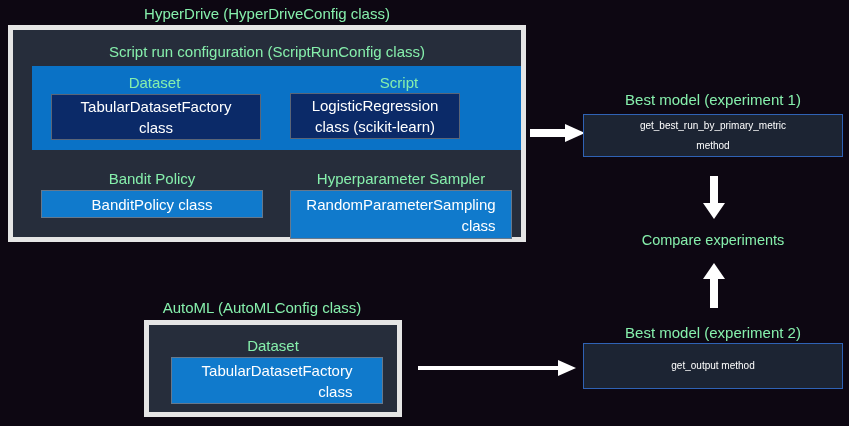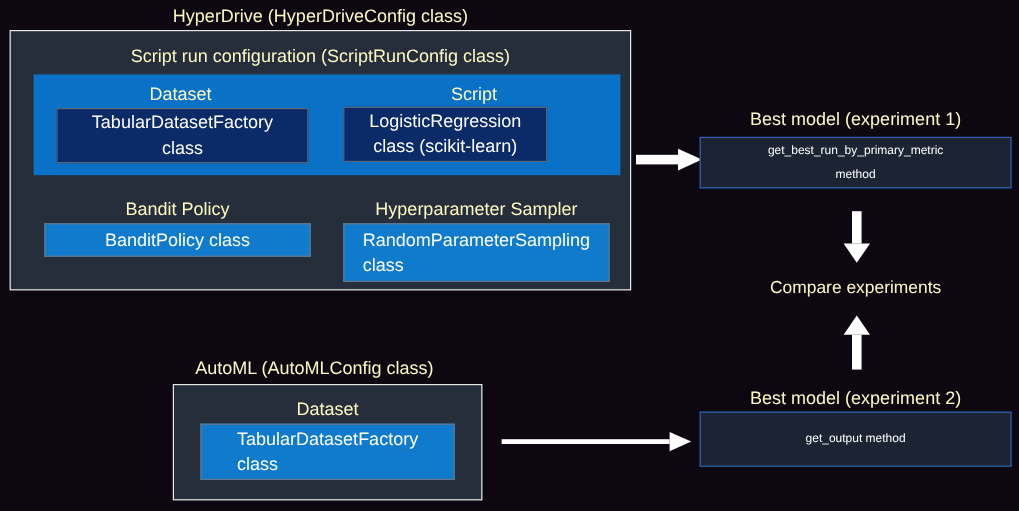--- a/index.html
+++ b/index.html
@@ -5,26 +5,26 @@
   html,body{margin:0;padding:0;}
   body{
     width:849px;height:426px;position:relative;overflow:hidden;
     background:#0d0712;
     font-family:"Liberation Sans", sans-serif;
     color:#ffffff;
     -webkit-font-smoothing:antialiased;
   }
   .abs{position:absolute;}
   .lbl{
-    font-size:15px;line-height:18px;text-align:center;color:#fef9c3;
+    font-size:15px;line-height:18px;text-align:center;color:#86efac;
   }
   
   .panel{
     background:#262d3b;
-    border:1px solid #e5e5e5;
+    border:5px solid #e5e5e5;
     box-sizing:border-box;
   }
   .resultbox{
     background:#1c2433;
     border:1px solid #2f62b5;
     box-sizing:border-box;
     display:flex;align-items:center;justify-content:center;
     text-align:center;font-size:10px;line-height:20px;
     white-space:pre-line;
   }
@@ -41,21 +41,21 @@
     display:flex;align-items:center;justify-content:center;
     text-align:center;font-size:15px;line-height:21px;
     white-space:pre-line;
   }
   
   .lightbluebox{
     background:#107acc;
     border:1px solid #66788c;
     box-sizing:border-box;
     display:flex;align-items:center;justify-content:center;
-    text-align:left;font-size:15px;line-height:21px;
+    text-align:right;font-size:15px;line-height:21px;
     white-space:pre-line;
   }
   
   .arr-shaft{position:absolute;background:#ffffff;}
   .arr-head-right{
     position:absolute;width:0;height:0;
     border-top:9px solid transparent;border-bottom:9px solid transparent;
     border-left:20px solid #ffffff;
   }
   .arr-head-right.small{

